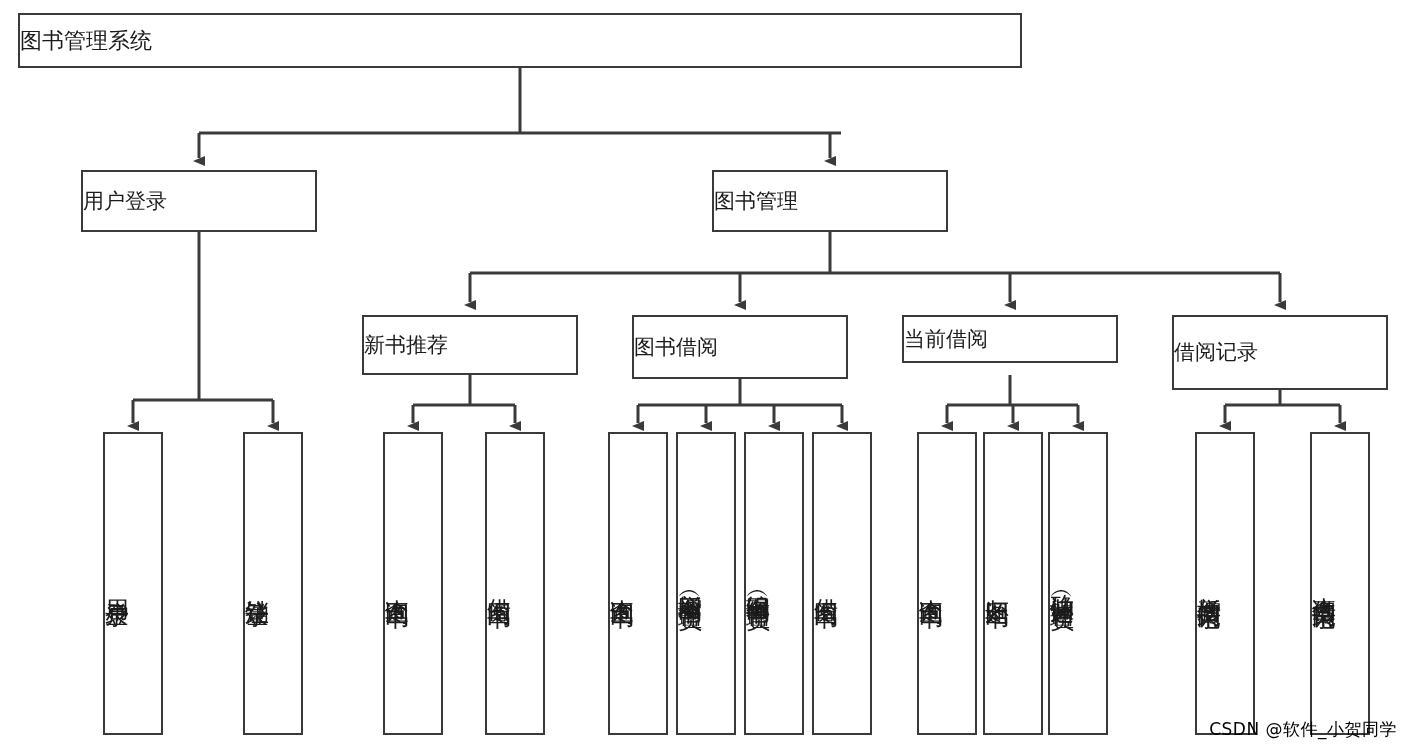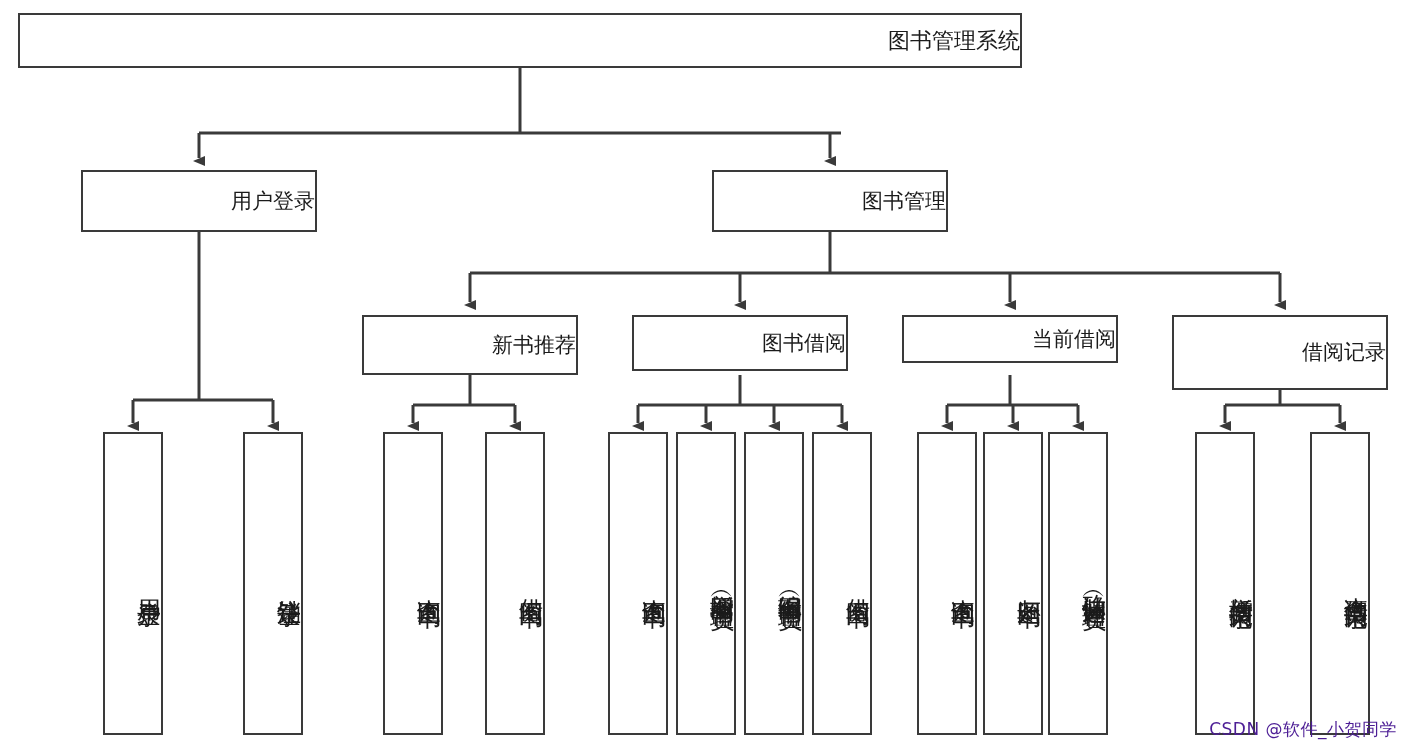--- a/index.html
+++ b/index.html
@@ -27,21 +27,21 @@
     height: 747px;
     pointer-events: none;
   }
   .node {
     position: absolute;
     box-sizing: border-box;
     background: #ffffff;
     border: 2.5px solid #3a3a3a;
     display: flex;
     align-items: center;
-    justify-content: flex-end;
+    justify-content: flex-start;
     overflow: hidden;
   }
   .node .label {
     color: #1b1b1b;
     line-height: 1.18;
     text-align: center;
     white-space: nowrap;
   }
   .node.horizontal .label {
     font-size: 21px;
@@ -57,21 +57,21 @@
     text-orientation: upright;
     font-size: 24px;
     letter-spacing: 2px;
     line-height: 1;
   }
   #watermark {
     position: absolute;
     right: 8px;
     bottom: 6px;
     font-size: 17px;
-    color: #4c1d95;
+    color: #000000;
     letter-spacing: 0.5px;
     white-space: nowrap;
   }
 </style>
 </head>
 <body>
 
 <div id="diagram-root">
 
   <svg class="edges" viewBox="0 0 1405 747">
@@ -131,21 +131,21 @@
   <div class="node horizontal" style="left:81px; top:170px; width:236px; height:62px;">
     <span class="label">用户登录</span>
   </div>
   <div class="node horizontal" style="left:362px; top:315px; width:216px; height:60px;">
     <span class="label">新书推荐</span>
   </div>
 
   <div class="node horizontal" style="left:712px; top:170px; width:236px; height:62px;">
     <span class="label">图书管理</span>
   </div>
-  <div class="node horizontal" style="left:632px; top:315px; width:216px; height:56px;">
+  <div class="node horizontal" style="left:632px; top:315px; width:216px; height:64px;">
     <span class="label">图书借阅</span>
   </div>
   <div class="node horizontal" style="left:902px; top:315px; width:216px; height:48px;">
     <span class="label">当前借阅</span>
   </div>
   <div class="node horizontal" style="left:1172px; top:315px; width:216px; height:75px;">
     <span class="label">借阅记录</span>
   </div>
 
   <div class="node vertical" style="left:103px; top:432px; width:60px; height:303px;">

